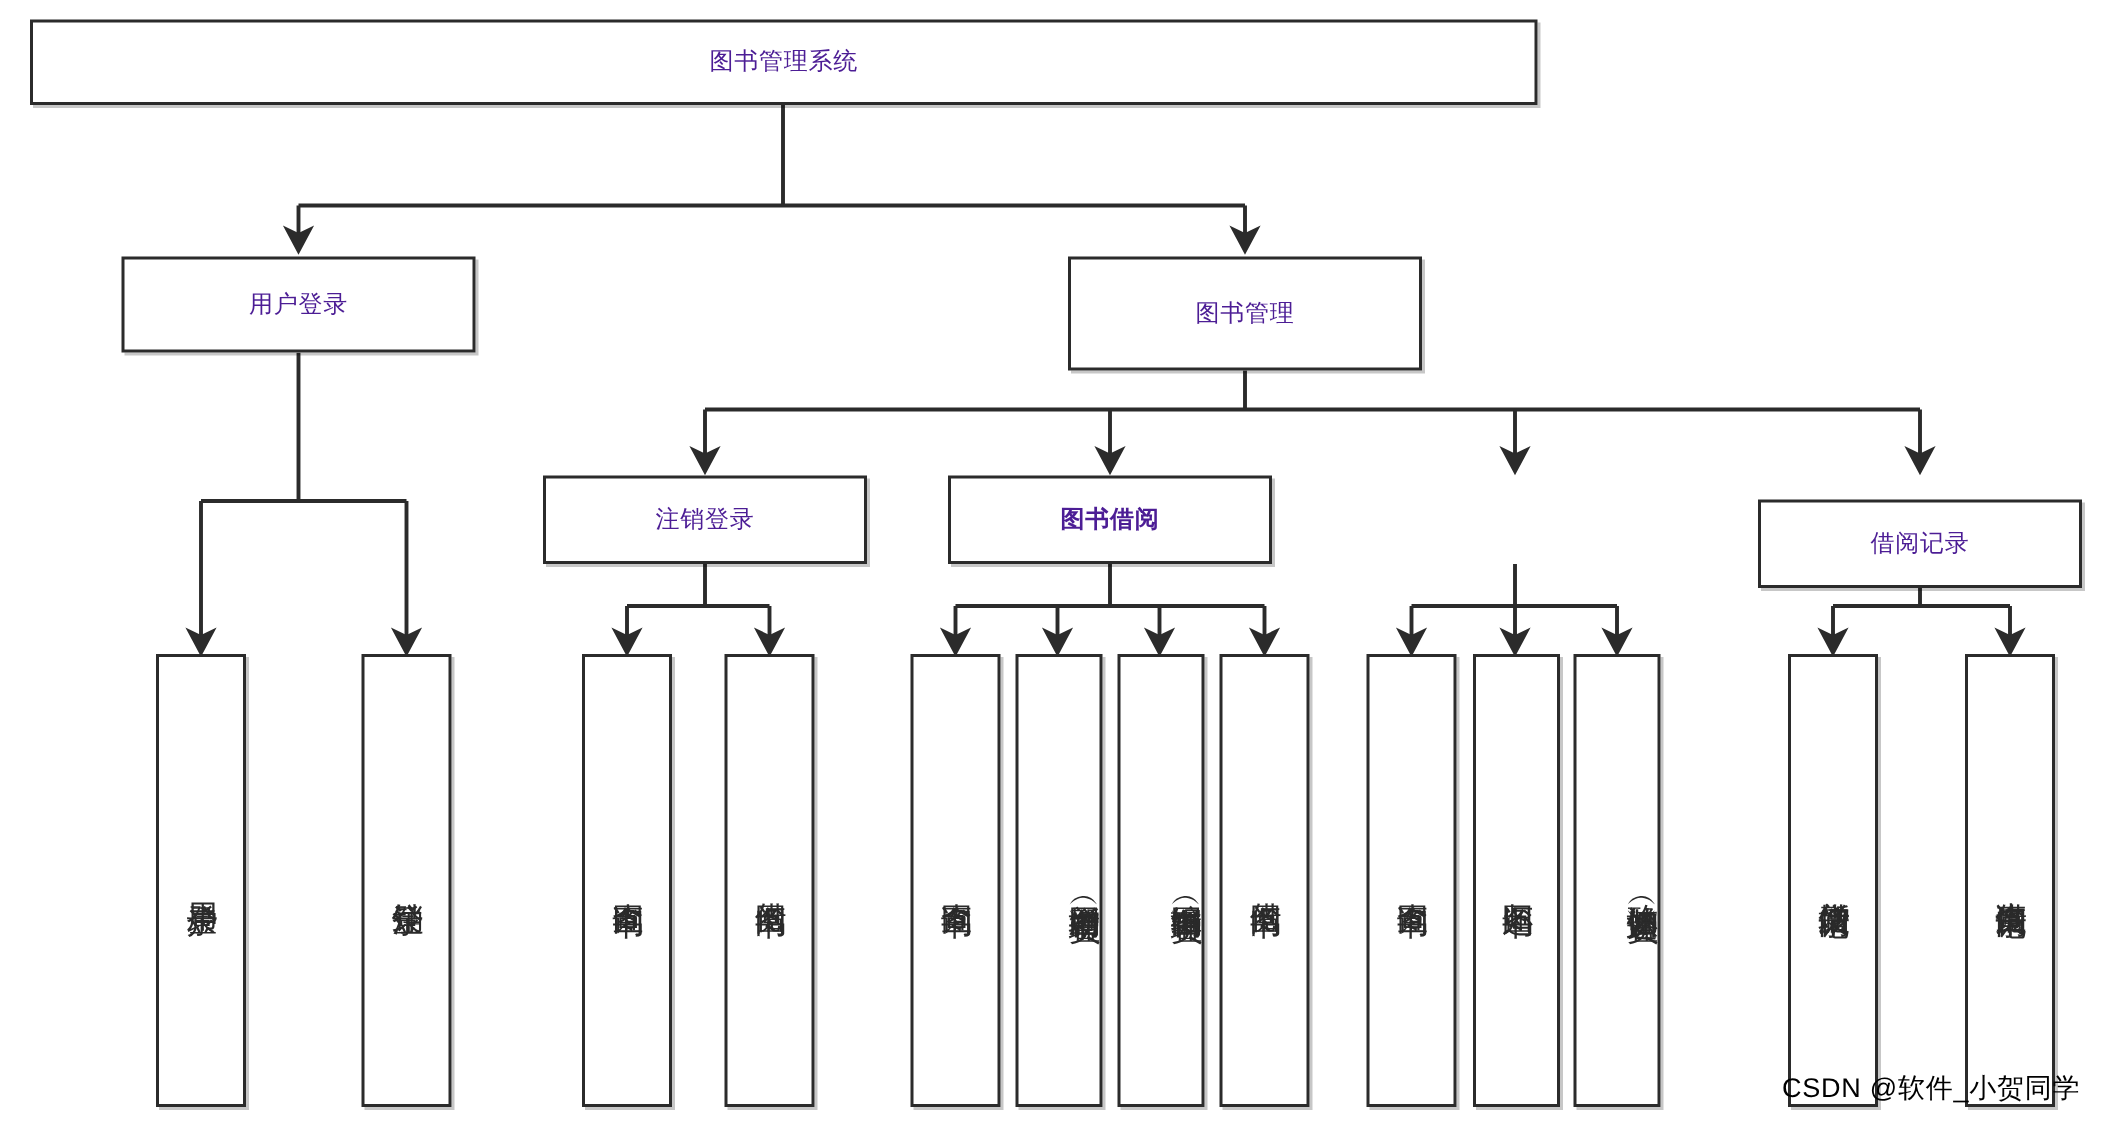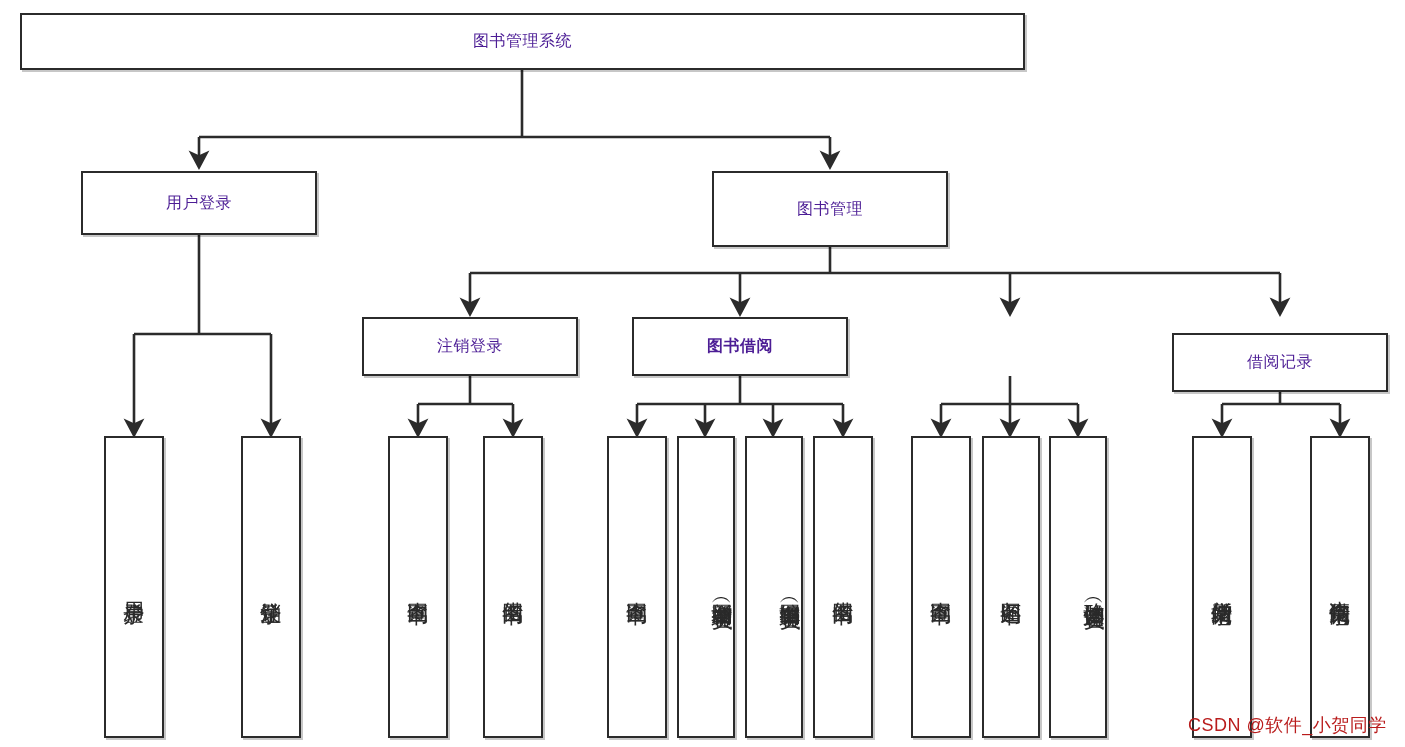--- a/index.html
+++ b/index.html
@@ -75,21 +75,21 @@
     width: 1405px;
     height: 747px;
     pointer-events: none;
   }
 
   .watermark {
     position: absolute;
     left: 1188px;
     top: 713px;
     font-size: 18px;
-    color: #b91c1c;
+    color: #000000;
     white-space: nowrap;
     letter-spacing: 0.5px;
   }
 </style>
 </head>
 <body>
 
 <div id="diagram-root">
 
   <svg id="connector-layer" viewBox="0 0 1405 747" width="1405" height="747">

